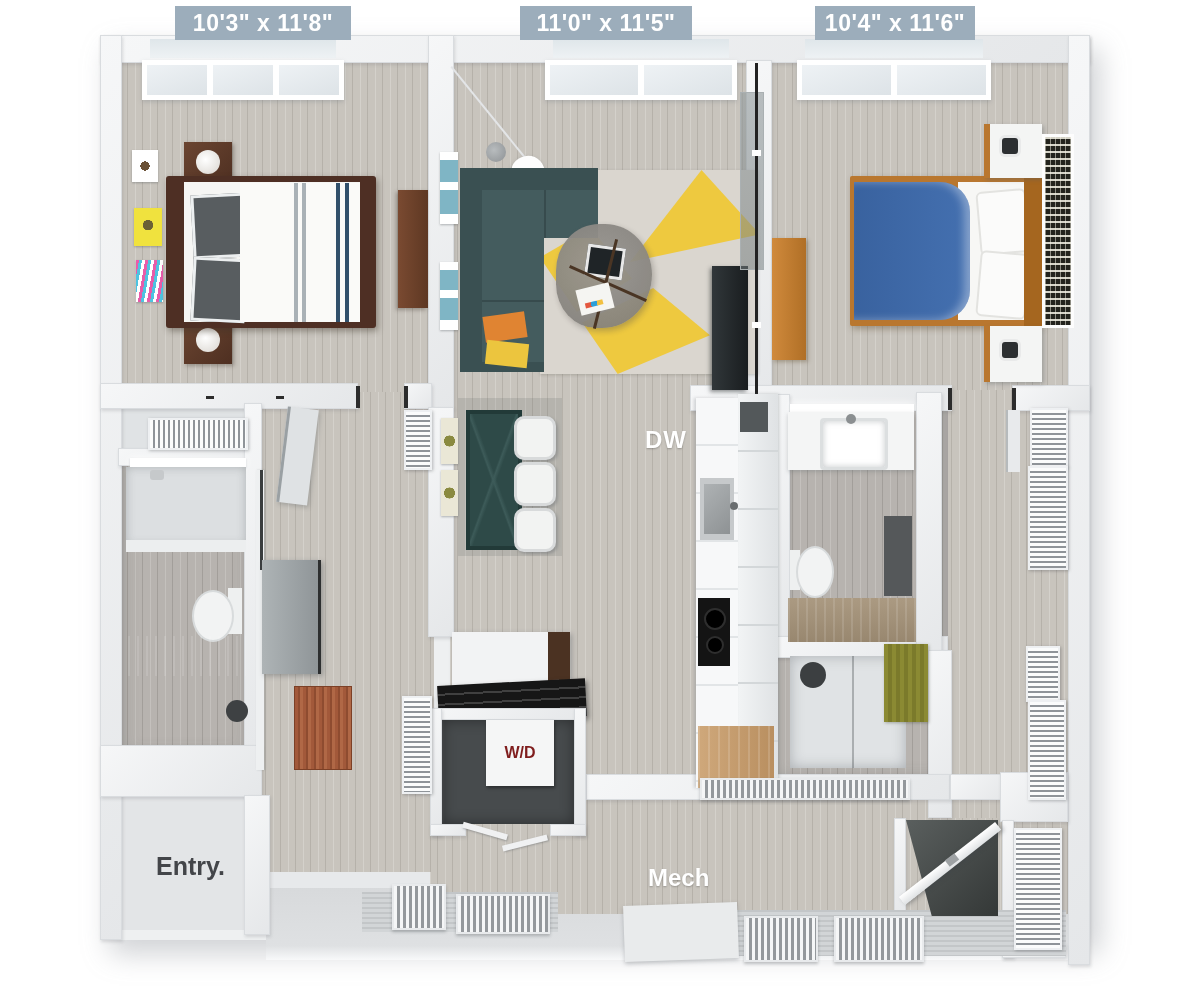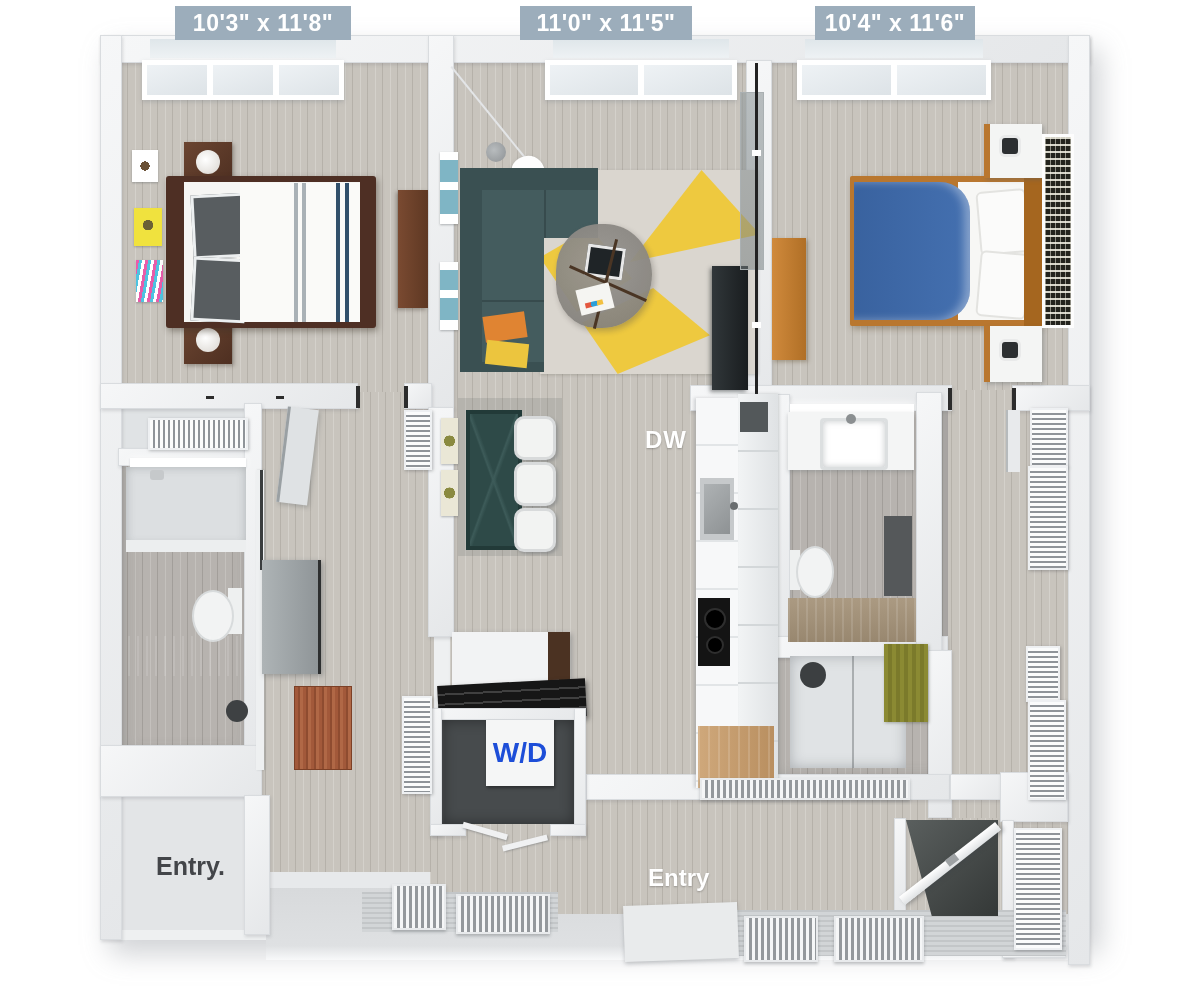--- a/index.html
+++ b/index.html
@@ -160,21 +160,21 @@
     <div class="a" style="left:96px;top:0;width:22px;height:64px;background:#4b3222;"></div>
   </div>
   <div class="a" style="left:438px;top:682px;width:148px;height:38px;background-color:#161616;background-image:repeating-linear-gradient(180deg,transparent 0 8px,rgba(255,255,255,.18) 8px 10px);transform:rotate(-3deg);box-shadow:2px 3px 5px rgba(40,40,40,.5);"></div>
   <div class="wall" style="left:430px;top:708px;width:156px;height:12px;"></div>
   <div class="a" style="left:442px;top:720px;width:132px;height:104px;background:#474b4d;box-shadow:inset 0 0 14px rgba(0,0,0,.4);"></div>
   <div class="wall" style="left:430px;top:708px;width:12px;height:128px;"></div>
   <div class="wall" style="left:574px;top:708px;width:12px;height:128px;"></div>
   <div class="wall" style="left:430px;top:824px;width:36px;height:12px;"></div>
   <div class="wall" style="left:550px;top:824px;width:36px;height:12px;"></div>
   <div class="a" style="left:486px;top:720px;width:68px;height:66px;background:#f5f6f6;display:flex;align-items:center;justify-content:center;box-shadow:1px 2px 3px rgba(0,0,0,.4);">
-    <span class="lbl" style="position:static;font-size:28px;color:#1d4ed8;">W/D</span>
+    <span class="lbl" style="position:static;font-size:16px;color:#7f1d1d;">W/D</span>
   </div>
   <div class="a" style="left:462px;top:828px;width:46px;height:6px;background:#f0f1f2;transform:rotate(16deg);box-shadow:1px 1px 2px rgba(80,85,90,.4);"></div>
   <div class="a" style="left:502px;top:840px;width:46px;height:6px;background:#f0f1f2;transform:rotate(-14deg);box-shadow:1px 1px 2px rgba(80,85,90,.4);"></div>
 
   <div class="a" style="left:738px;top:394px;width:40px;height:392px;background-color:#e9ebed;background-image:repeating-linear-gradient(180deg,transparent 0 56px,#d3d7d9 56px 58px),linear-gradient(90deg,#f2f4f5,#dfe2e4);box-shadow:1px 0 3px rgba(100,105,110,.3);"></div>
   <div class="a" style="left:696px;top:398px;width:42px;height:390px;background-color:#f7f8f9;background-image:repeating-linear-gradient(180deg,transparent 0 46px,#e2e5e7 46px 48px);box-shadow:-2px 0 3px rgba(100,105,110,.25);"></div>
   <div class="a" style="left:740px;top:402px;width:28px;height:30px;background:#53585a;"></div>
   <div class="a" style="left:700px;top:478px;width:34px;height:62px;background:#c6c9cb;">
     <div class="a" style="left:4px;top:6px;width:26px;height:50px;background:linear-gradient(135deg,#aeb2b4,#8e9294);"></div>
   </div>
@@ -239,15 +239,15 @@
   </div>
   <div class="dim" style="left:520px;top:6px;width:172px;">
     <span>11'0" x 11'5"</span>
   </div>
   <div class="dim" style="left:815px;top:6px;width:160px;">
     <span>10'4" x 11'6"</span>
   </div>
 
   <div class="lbl" style="left:645px;top:426px;font-size:24px;color:#fff;letter-spacing:1px;text-shadow:0 1px 2px rgba(0,0,0,.25);">DW</div>
   <div class="lbl" style="left:156px;top:852px;font-size:25px;color:#434549;">Entry.</div>
-  <div class="lbl" style="left:648px;top:864px;font-size:24px;color:#fff;text-shadow:0 1px 2px rgba(0,0,0,.25);">Entry</div>
+  <div class="lbl" style="left:648px;top:864px;font-size:24px;color:#fff;text-shadow:0 1px 2px rgba(0,0,0,.25);">Mech</div>
 
 </div>
 
 </body></html>

